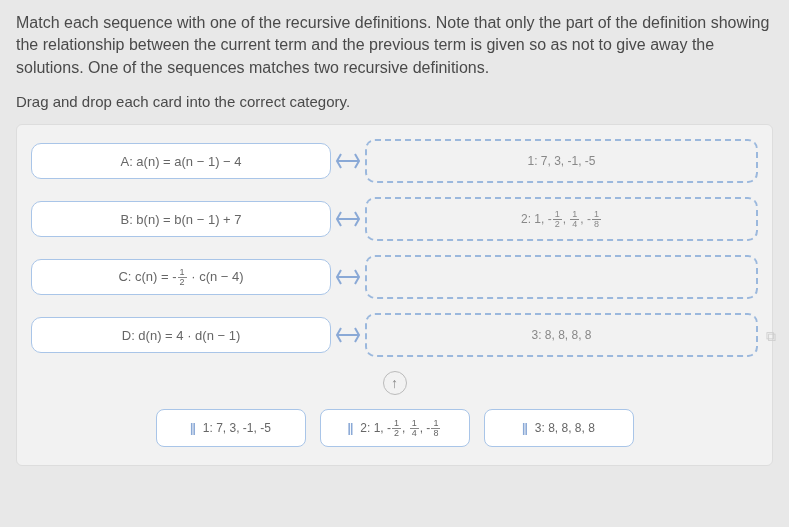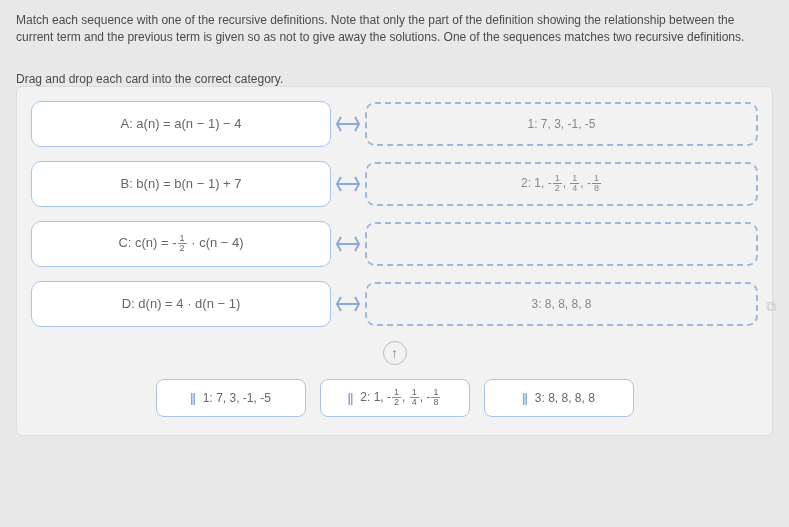--- a/index.html
+++ b/index.html
@@ -1,21 +1,21 @@
 <!DOCTYPE html>
 <html><head>
 <meta charset="utf-8">
 <style>
 *{box-sizing:border-box;margin:0;padding:0}
 body{width:789px;height:527px;background:#e8e8e8;font-family:Arial,sans-serif;color:#555;padding:12px 16px;overflow:hidden}
-.intro{font-size:12px;line-height:1.4;margin-bottom:26px;color:#4a4a4a}
-.sub{font-size:12px;color:#4a4a4a}
+.intro{font-size:16px;line-height:1.4;margin-bottom:14px;color:#4a4a4a}
+.sub{font-size:15px;margin-bottom:14px;color:#4a4a4a}
 .board{background:#f2f2f2;border:1px solid #ddd;border-radius:6px;padding:14px;position:relative}
 .row{display:flex;align-items:center;margin-bottom:14px}
-.def{flex:0 0 300px;height:46px;background:#fff;border:1.5px solid #a9c5e8;border-radius:10px;display:flex;align-items:center;justify-content:center;font-size:13px;color:#666}
+.def{flex:0 0 300px;height:36px;background:#fff;border:1.5px solid #a9c5e8;border-radius:10px;display:flex;align-items:center;justify-content:center;font-size:13px;color:#666}
 .handle{width:34px;display:flex;align-items:center;justify-content:center}
 .handle svg{width:26px;height:18px}
 .drop{flex:1;height:44px;border:2px dashed #9bb8dd;border-radius:10px;display:flex;align-items:center;justify-content:center;font-size:12px;color:#888;background:transparent}
 .drop.filled{}
 .uparrow{text-align:center;margin:6px 0 10px}
 .uparrow span{display:inline-flex;width:24px;height:24px;border:1.5px solid #bbb;border-radius:50%;align-items:center;justify-content:center;color:#888;font-size:14px}
 .cards{display:flex;gap:14px;justify-content:center;padding:4px 0}
 .card{height:38px;min-width:150px;padding:0 14px;background:#fff;border:1.5px solid #a9c5e8;border-radius:8px;display:flex;align-items:center;justify-content:center;font-size:12px;color:#666}
 .bars{display:inline-block;letter-spacing:-1px;color:#8aa9d6;margin-right:8px;font-weight:bold}
 .frac{display:inline-block;font-size:9px;line-height:1;vertical-align:middle;text-align:center;margin:0 1px}

